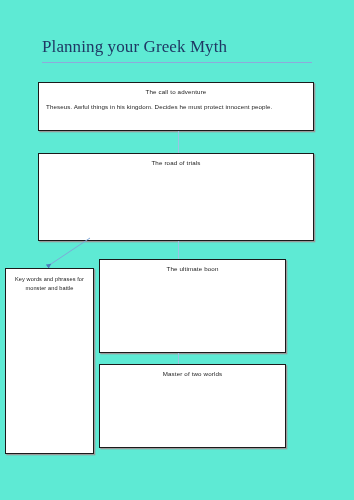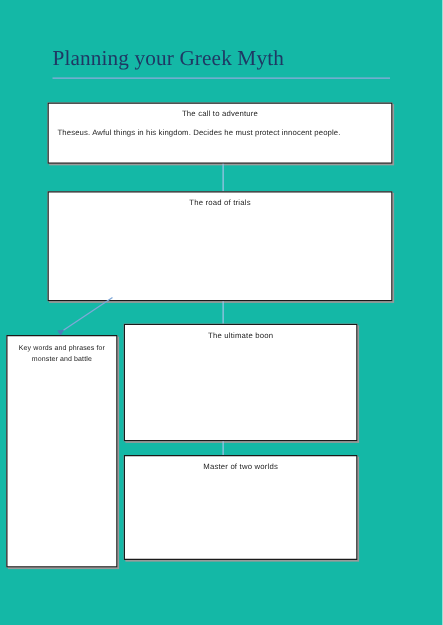--- a/index.html
+++ b/index.html
@@ -9,21 +9,21 @@
     background: #ffffff;
   }
   body {
     font-family: "Liberation Sans", sans-serif;
     color: #000000;
   }
   #page {
     position: relative;
     width: 354px;
     height: 500px;
-    background: #14b8a6;
+    background: #5eead4;
     overflow: hidden;
   }
 
   
   #doc-title {
     position: absolute;
     left: 42px;
     top: 36px;
     width: 272px;
     font-family: "Liberation Serif", serif;

